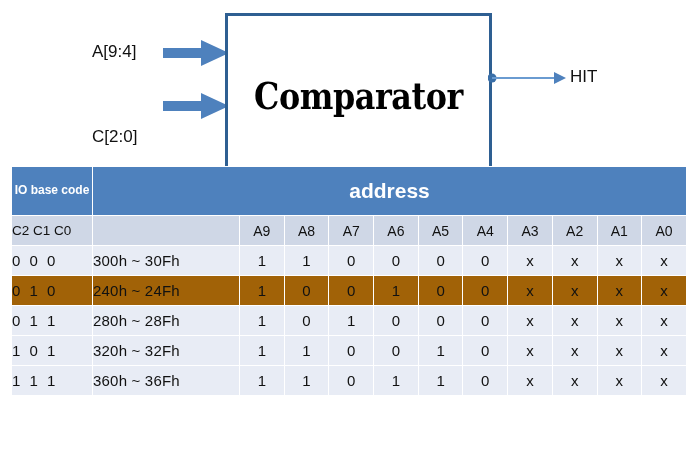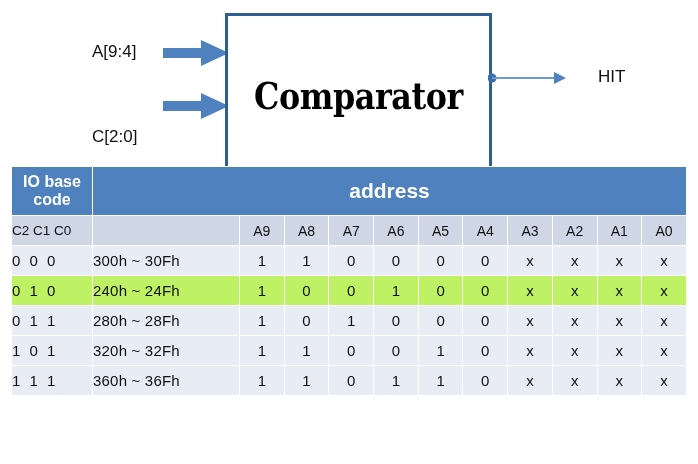--- a/index.html
+++ b/index.html
@@ -25,21 +25,21 @@
   .port-label {
     position: absolute;
     font-family: "Liberation Sans", sans-serif;
     font-size: 17px;
     color: #111111;
     white-space: nowrap;
     letter-spacing: 0px;
   }
   #label-a  { left: 92px;  top: 42px; }
   #label-c  { left: 92px;  top: 95px; margin-top: 32px; }
-  #label-hit{ left: 570px; top: 67px; margin-left: 28px; }
+  #label-hit{ left: 570px; top: 67px; }
 
   .block-arrow {
     position: absolute;
     width: 66px;
     height: 26px;
   }
   #arrow-a { left: 163px; top: 40px; }
   #arrow-c { left: 163px; top: 93px; }
 
   #comparator-box {
@@ -83,21 +83,21 @@
     font-family: "Liberation Sans", sans-serif;
   }
   table#iomap td, table#iomap th {
     border: 1px solid #ffffff;
     padding: 0;
   }
   .hdr-blue {
     background: #4E81BD;
     color: #ffffff;
     font-weight: bold;
-    font-size: 16px;
+    font-size: 12px;
     text-align: center;
     height: 48px;
     line-height: 1.15;
   }
   .hdr-address {
     font-size: 21px;
     font-weight: bold;
   }
   .subhdr {
     background: #CFD7E6;
@@ -106,21 +106,21 @@
     height: 29px;
     text-align: center;
     font-weight: normal;
   }
   .subhdr.left {
     text-align: left;
     padding-left: 9px;
     font-size: 13.5px;
   }
   tbody tr.odd td  { background: #E8ECF5; }
-  tbody tr.even td { background: #bef264; }
+  tbody tr.even td { background: #a16207; }
   tbody td {
     height: 29px;
     font-size: 15px;
     text-align: center;
     color: #111111;
   }
   td.code-cell {
     text-align: left;
     padding-left: 11px;
     letter-spacing: 2.5px;

